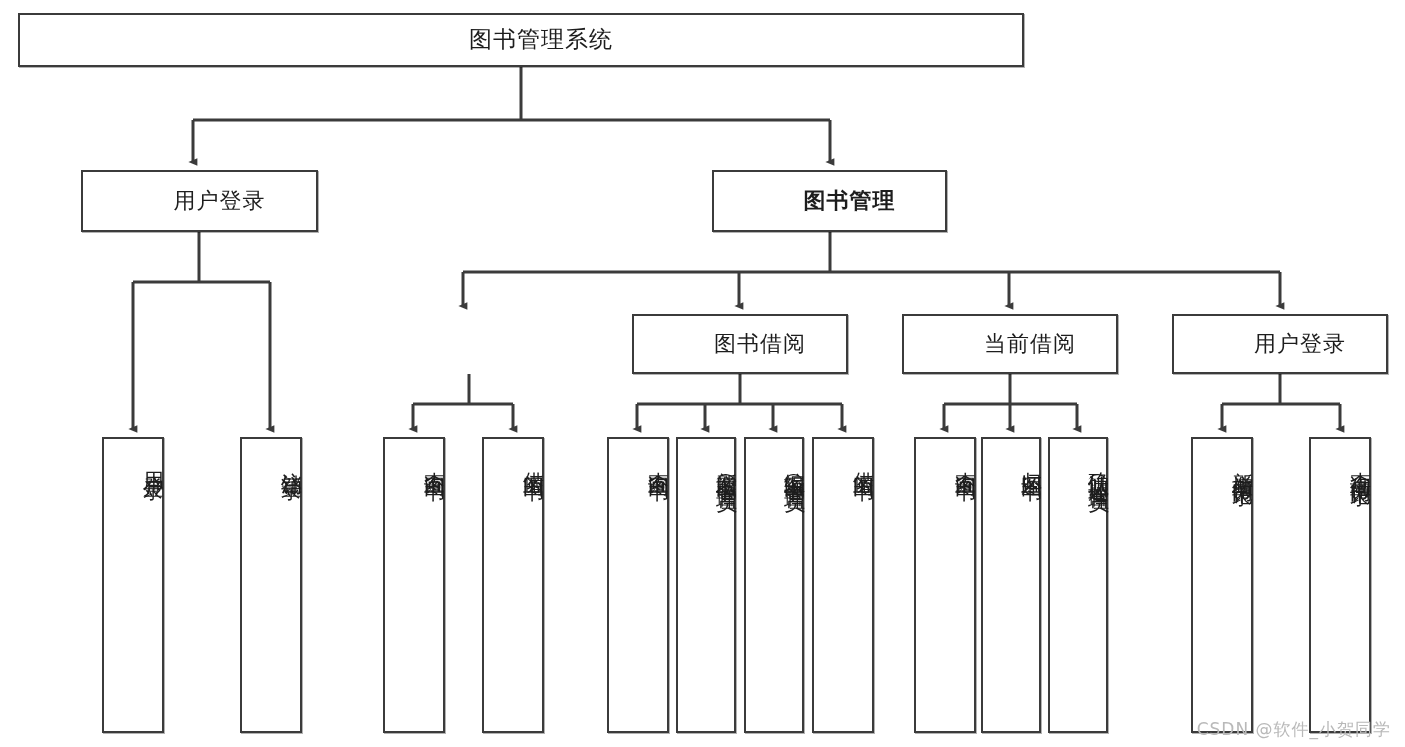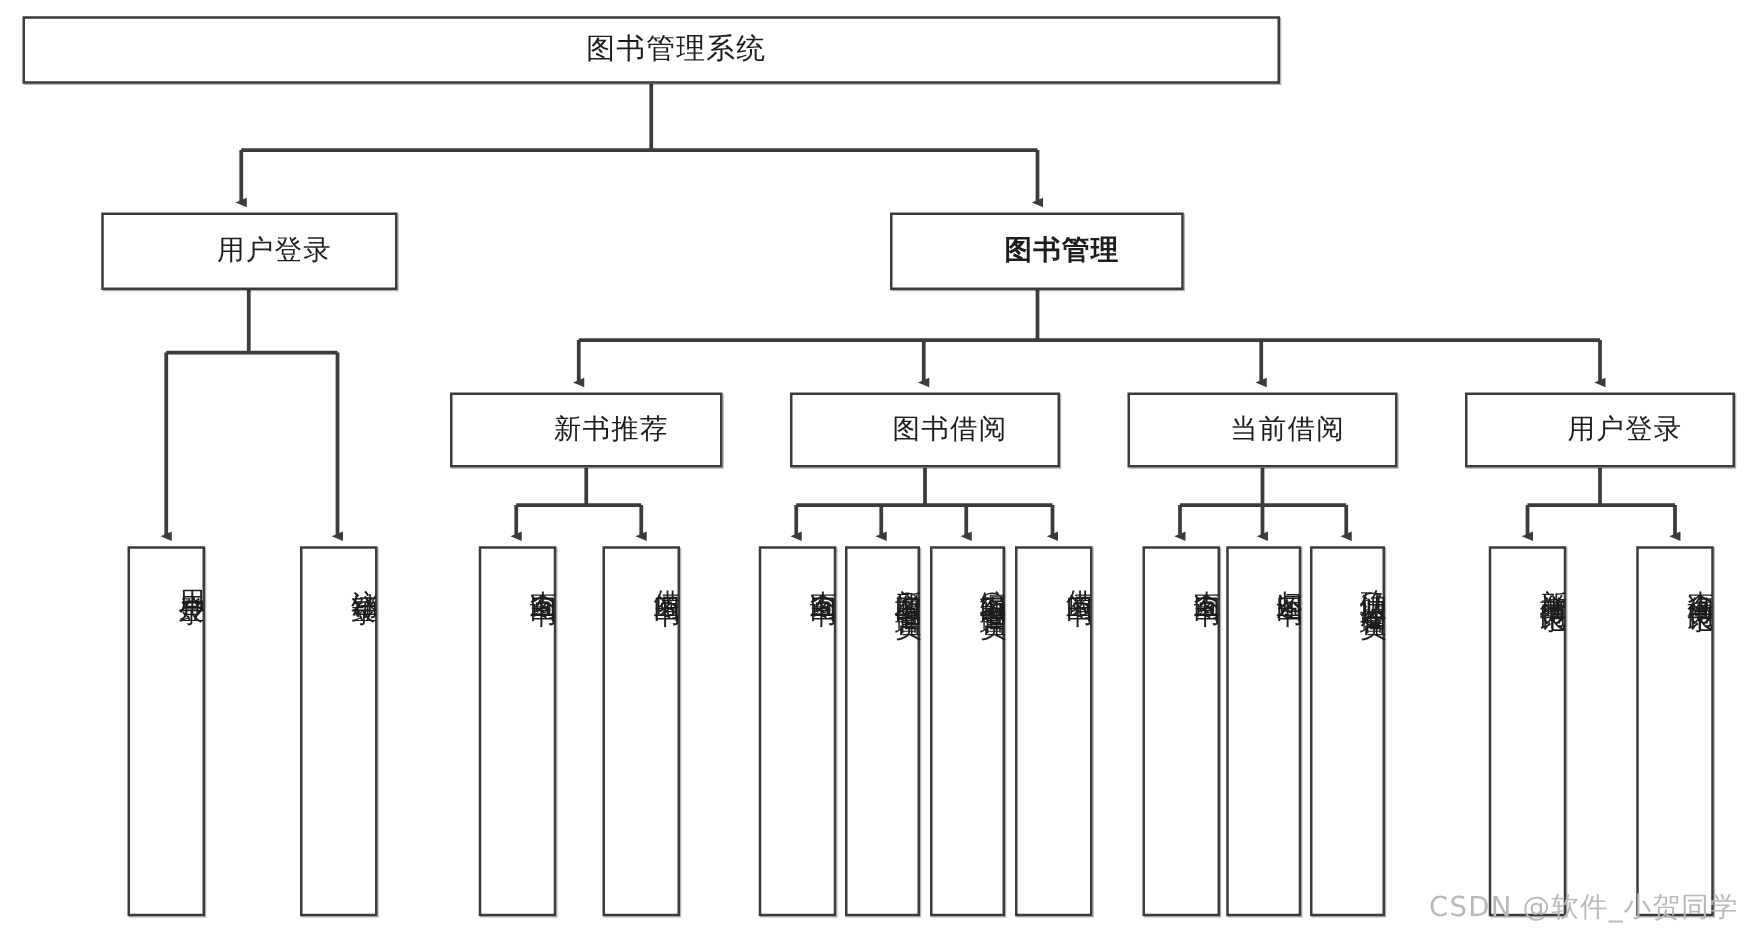--- a/index.html
+++ b/index.html
@@ -46,21 +46,21 @@
     line-height:1;
     white-space:nowrap;
     display:block;
   }
   .htext{display:block;white-space:nowrap;}
 
   .watermark{
     position:absolute;
     right:14px;
     bottom:6px;
-    font-size:22px;
+    font-size:17px;
     color:#b9b9b9;
     letter-spacing:1px;
     white-space:nowrap;
     z-index:5;
   }
 </style>
 </head>
 <body>
 
 <div id="canvas">
@@ -119,23 +119,20 @@
     <span class="htext">图书管理系统</span>
   </div>
 
   <div class="node horiz" style="left:81px;top:170px;width:237px;height:62px;">
     <span class="htext">用户登录</span>
   </div>
   <div class="node horiz" style="left:712px;top:170px;width:235px;height:62px;font-weight:bold;">
     <span class="htext">图书管理</span>
   </div>
 
-  <div class="node horiz" style="left:360px;top:314px;width:218px;height:60px;">
-    <span class="htext">新书推荐</span>
-  </div>
   <div class="node horiz" style="left:902px;top:314px;width:216px;height:60px;">
     <span class="htext">当前借阅</span>
   </div>
   <div class="node horiz" style="left:632px;top:314px;width:216px;height:60px;">
     <span class="htext">图书借阅</span>
   </div>
   <div class="node horiz" style="left:1172px;top:314px;width:216px;height:60px;">
     <span class="htext">用户登录</span>
   </div>
 

